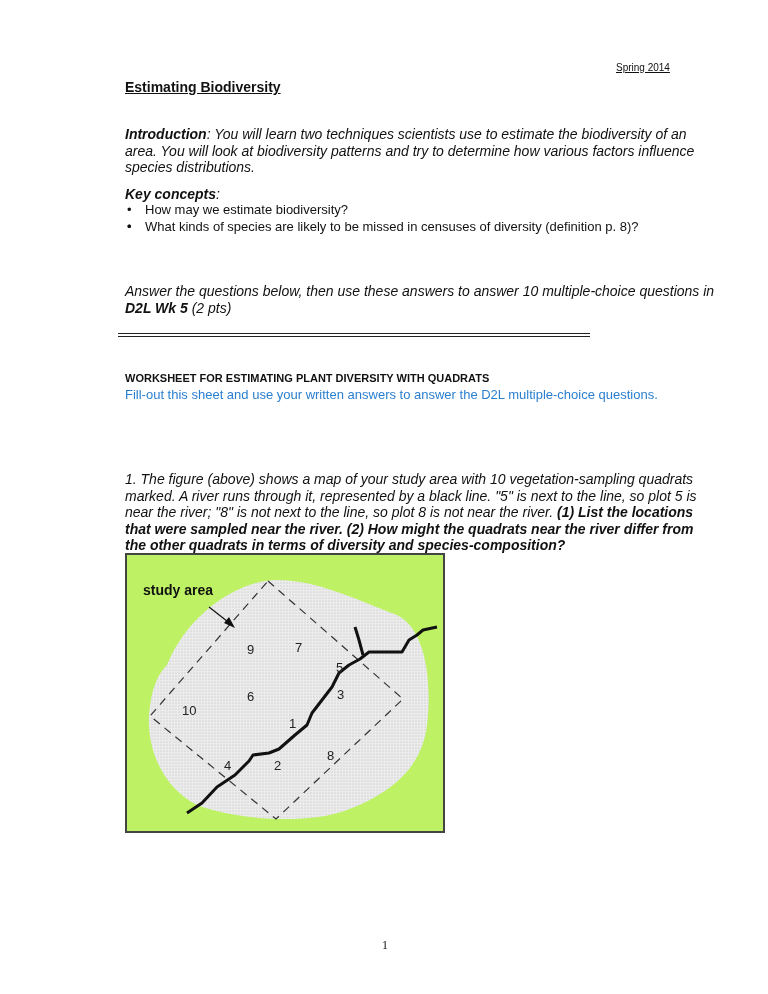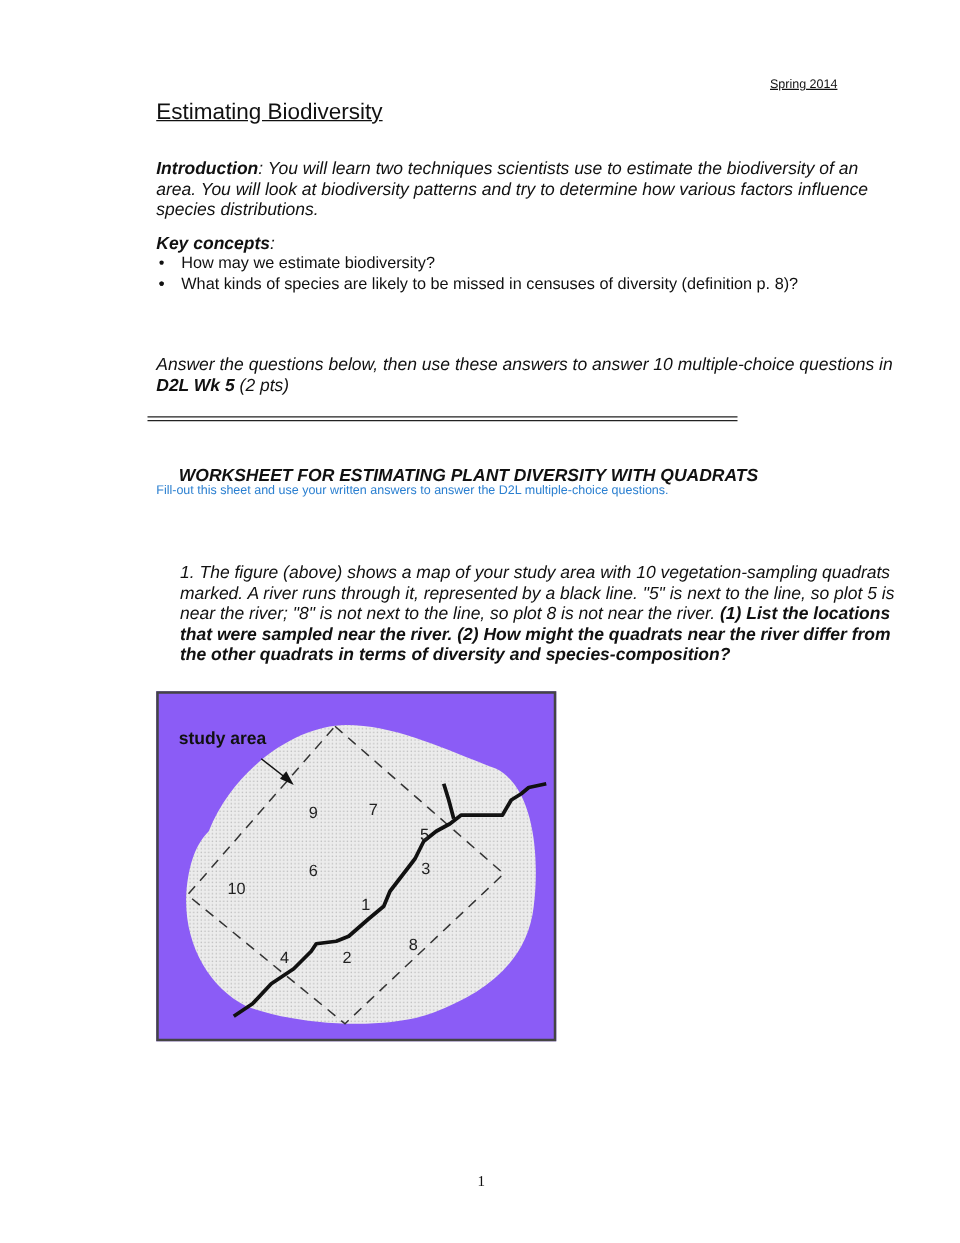--- a/index.html
+++ b/index.html
@@ -1,32 +1,32 @@
 <!DOCTYPE html>
 <html><head>
 <meta charset="utf-8">
 <style>
   html, body { margin: 0; padding: 0; background: #ffffff; }
   body { width: 768px; height: 994px; position: relative; overflow: hidden;
          font-family: "Liberation Sans", sans-serif; color: #111; }
   .abs { position: absolute; }
   .date { left: 616px; top: 62px; font-size: 10px; text-decoration: underline; }
-  .title { left: 125px; top: 79px; font-size: 18px; font-weight: normal; text-decoration: underline; }
+  .title { left: 125px; top: 79px; font-size: 14px; font-weight: bold; text-decoration: underline; }
   .para { left: 125px; font-size: 14px; line-height: 16.5px; width: 590px; font-style: italic; }
   .intro { top: 126px; }
   .key-title { top: 186px; }
   .bullets { left: 125px; top: 202px; font-size: 13px; line-height: 16.5px; margin: 0; padding: 0; list-style: none; }
   .bullets li { position: relative; padding-left: 20px; }
   .bullets li .dot { position: absolute; left: 2px; top: 0; }
   .answer { top: 283px; }
   .rule { left: 118px; top: 333px; width: 472px; height: 4px; border-top: 1.5px solid #222; border-bottom: 1.5px solid #222; box-sizing: border-box; }
-  .ws-title { left: 143px; top: 372px; font-size: 14px; font-weight: bold; font-style: italic; }
-  .ws-sub { left: 125px; top: 387px; font-size: 10px; color: #2a7fd0; }
-  .q1 { top: 449px; margin-left: 19px; }
-  .figure { left: 125px; top: 553px; width: 320px; height: 280px; border: 2px solid #444; box-sizing: border-box; background: #8b5cf6; }
+  .ws-title { left: 125px; top: 372px; font-size: 11px; font-weight: bold; }
+  .ws-sub { left: 125px; top: 387px; font-size: 13px; color: #2a7fd0; }
+  .q1 { top: 471px; }
+  .figure { left: 125px; top: 553px; width: 320px; height: 280px; border: 2px solid #444; box-sizing: border-box; background: #bef264; }
   .figure svg { display: block; }
   .pagenum { left: 382px; top: 938px; font-size: 12px; font-family: "Liberation Serif", serif; }
   b { font-weight: bold; }
 </style>
 </head>
 <body>
 
 <div class="abs date">Spring 2014</div>
 <div class="abs title">Estimating Biodiversity</div>
 

